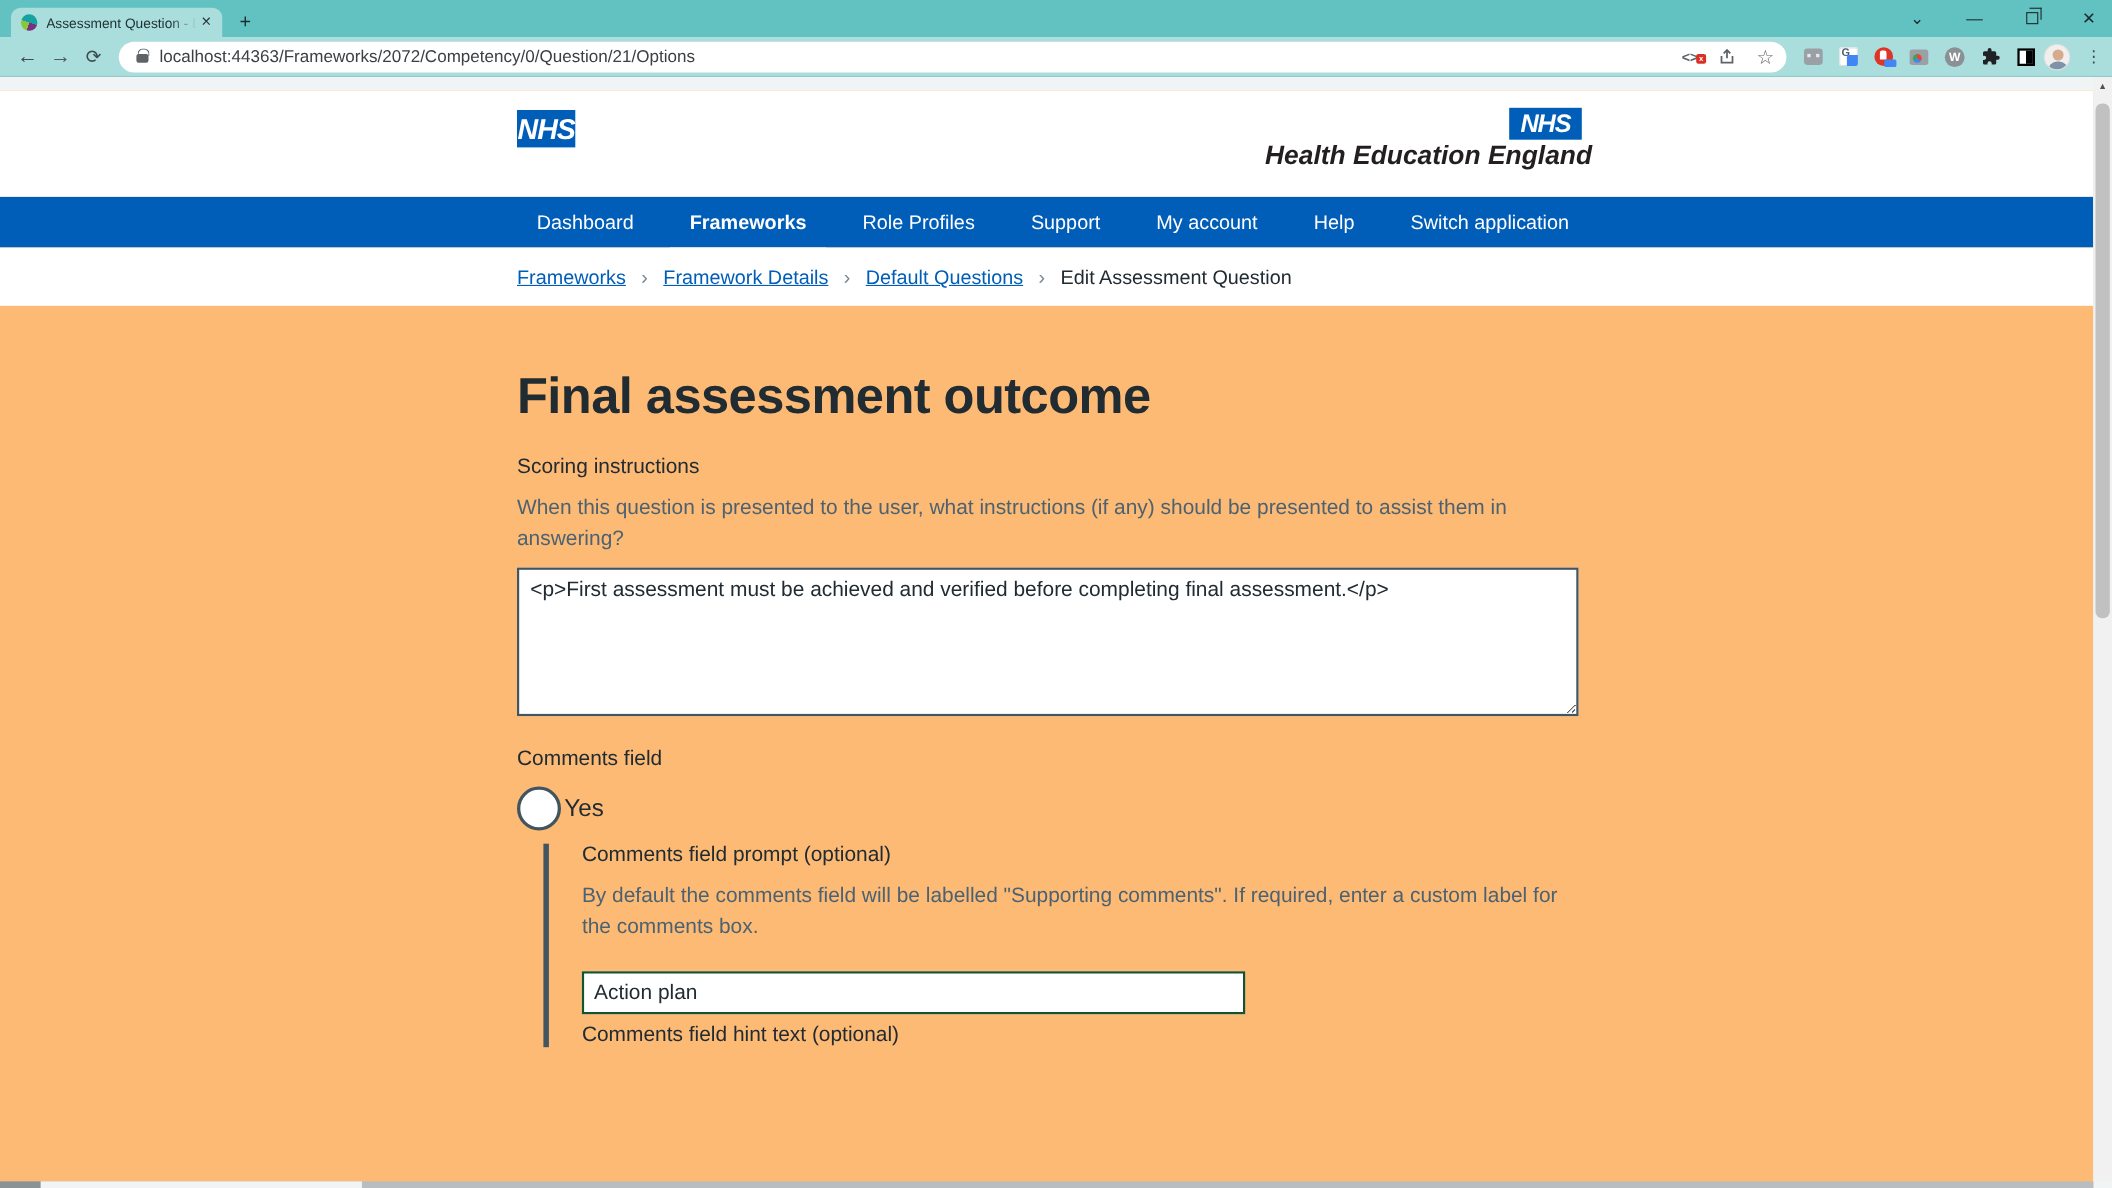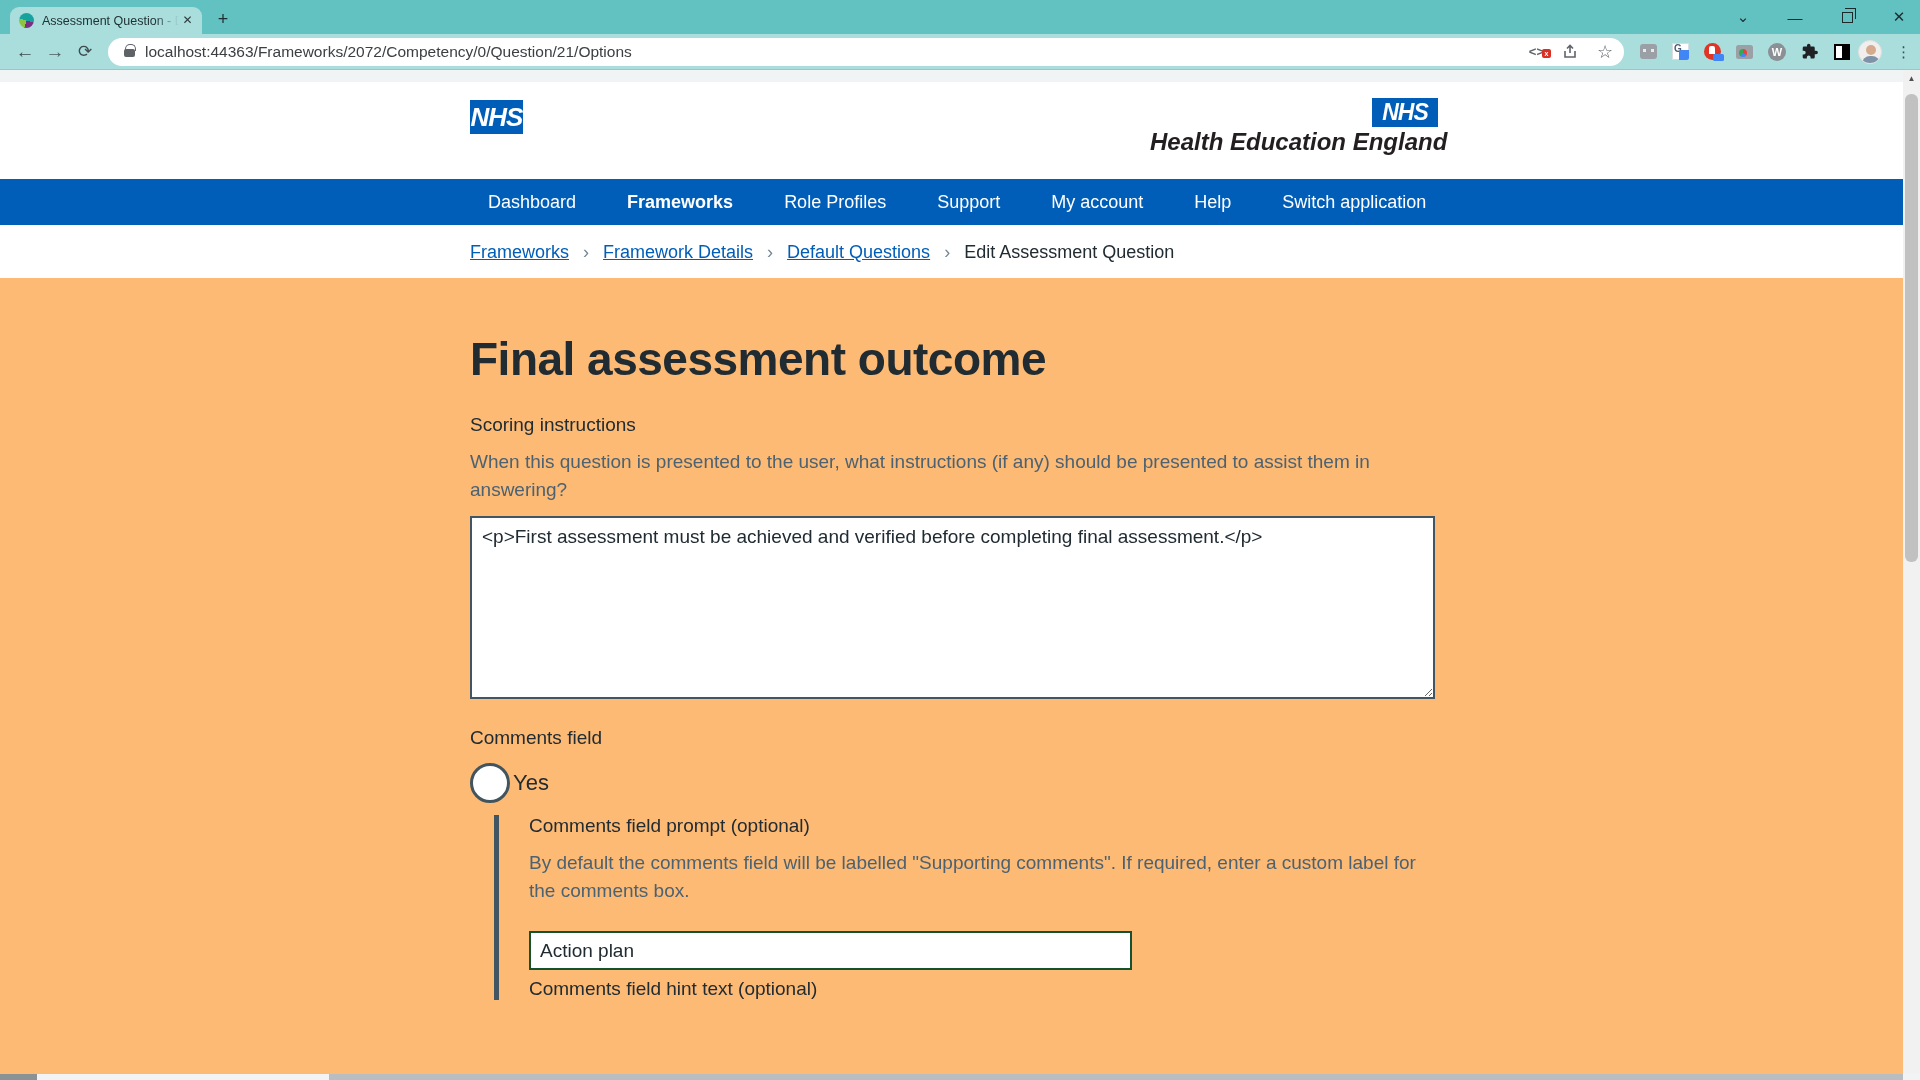--- a/index.html
+++ b/index.html
@@ -108,21 +108,21 @@
   .breadcrumb { position:absolute; left:470px; top:17px; font-size:18px; color:#212b32;
     display:flex; align-items:center; gap:14px; white-space:nowrap; }
   .breadcrumb a { color:#005eb8; text-decoration:underline; }
   .crumb-sep { color:#768692; font-size:18px; }
 
   .content { position:relative; padding:54px 0 0 470px; width:1450px; }
   h1.page-title { font-size:46px; font-weight:bold; color:#212b32; letter-spacing:-0.5px; }
   h2.section-heading { font-size:30px; font-weight:bold; color:#212b32; margin-top:66px; }
   .form-label { font-size:19px; color:#212b32; margin-top:28px; }
   .form-hint { font-size:19px; color:#4c6272; margin-top:12px; line-height:28px; max-width:985px; }
-  .scoring-textarea { display:block; margin-top:12px; width:965px; height:183px;
+  .scoring-textarea { display:block; margin-top:12px; width:965px; height:135px;
     border:2px solid #425563; background:#fff; font-family:"Liberation Sans",sans-serif;
     font-size:19px; color:#212b32; padding:8px 10px; resize:both; }
   .radio-row { display:flex; align-items:center; margin-top:14px; }
   .radio-circle { width:40px; height:40px; border-radius:50%; border:3px solid #42555f;
     background:#fff; flex:0 0 40px; }
   .radio-label { font-size:22px; color:#212b32; margin-left:3px; }
   .conditional { margin-left:24px; margin-top:12px; border-left:5px solid #425563;
     padding-left:30px; }
   .conditional .form-label { margin-top:8px; }
   .conditional .form-hint { max-width:905px; }

